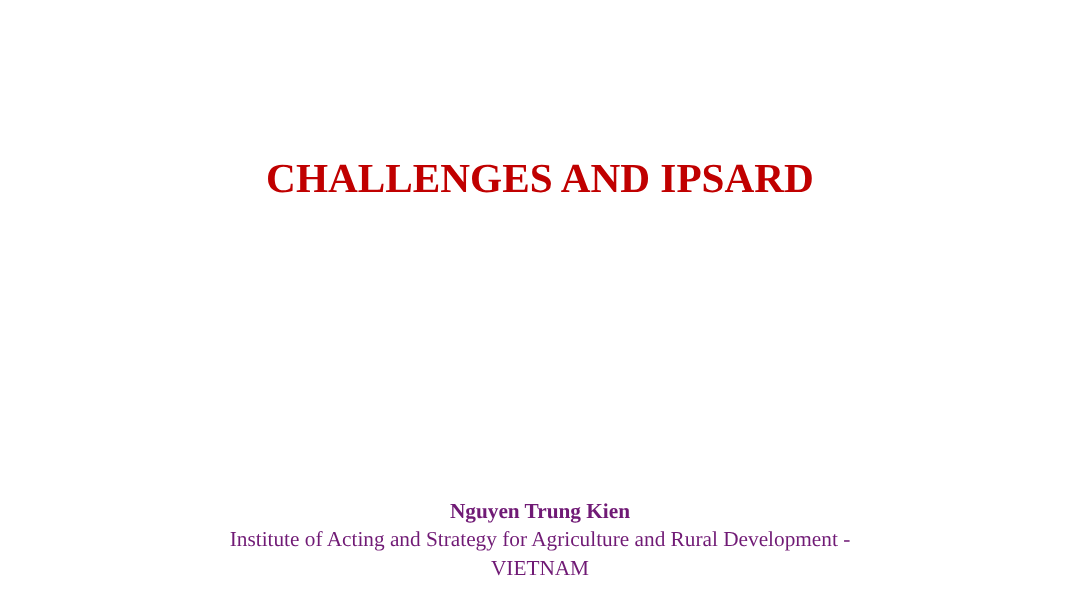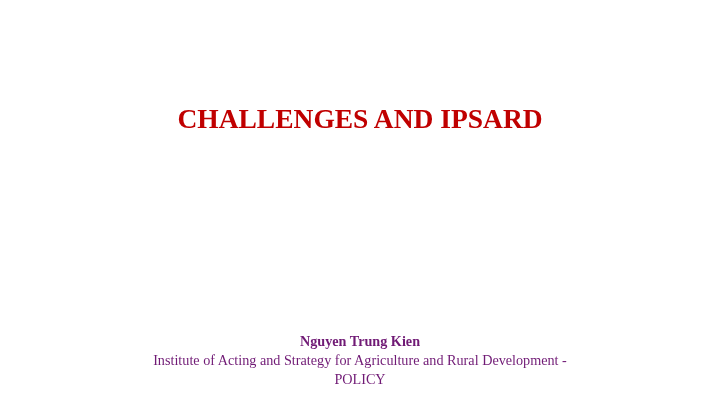--- a/index.html
+++ b/index.html
@@ -49,15 +49,15 @@
 <body>
 
 <div class="slide">
   <h1 class="title">
     <span>CHALLENGES AND IPSARD</span>
   </h1>
 
   <div class="subtitle">
     <span class="line bold">Nguyen Trung Kien</span>
     <span class="line">Institute of Acting and Strategy for Agriculture and Rural Development -</span>
-    <span class="line">POLICY</span>
+    <span class="line">VIETNAM</span>
   </div>
 </div>
 
 </body></html>

